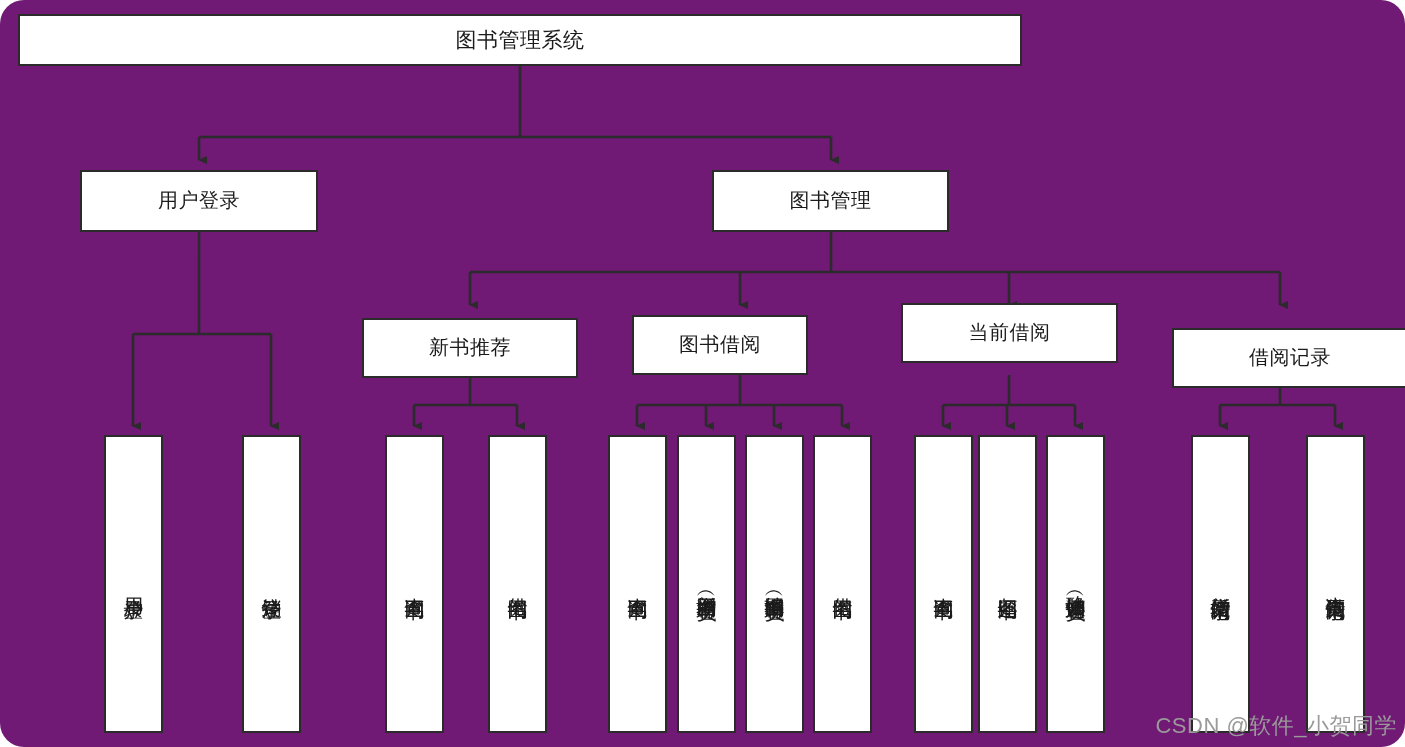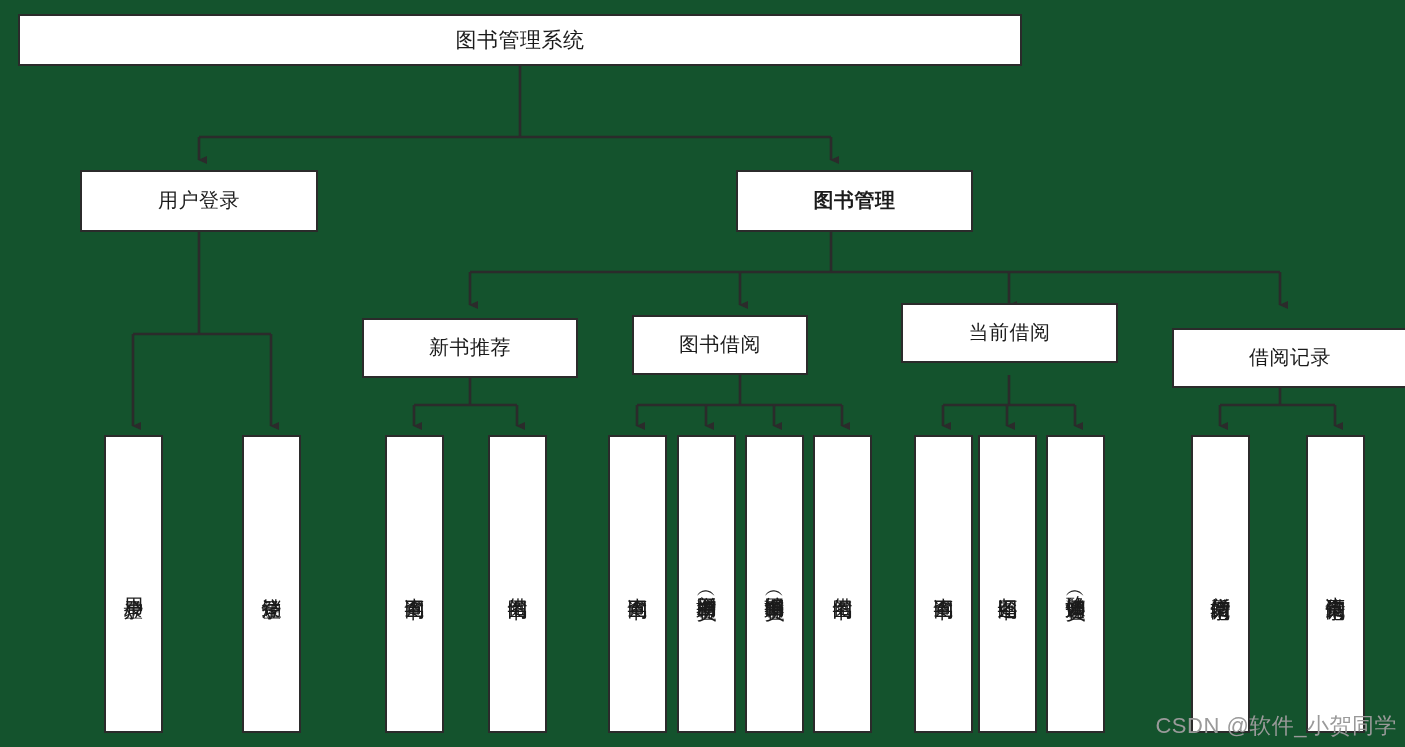--- a/index.html
+++ b/index.html
@@ -8,22 +8,23 @@
     padding: 0;
     background: #ffffff;
   }
   body {
     font-family: "Liberation Sans", "DejaVu Sans", sans-serif;
   }
   #diagram-root {
     position: relative;
     width: 1405px;
     height: 747px;
-    background: #14532d;
+    background: #701a75;
     overflow: hidden;
+    border-radius: 24px;
   }
   #diagram-svg {
     position: absolute;
     left: 0;
     top: 0;
     width: 1405px;
     height: 747px;
   }
   .node {
     position: absolute;
@@ -128,21 +129,21 @@
     </g>
   </svg>
 
   <div class="node node-root" style="left:18px; top:14px; width:1004px; height:52px;">
     <span class="label">图书管理系统</span>
   </div>
 
   <div class="node node-l2" style="left:80px; top:170px; width:238px; height:62px;">
     <span class="label">用户登录</span>
   </div>
-  <div class="node node-l2" style="left:736px; top:170px; width:237px; height:62px;font-weight:bold;">
+  <div class="node node-l2" style="left:712px; top:170px; width:237px; height:62px;">
     <span class="label">图书管理</span>
   </div>
 
   <div class="node node-l3" style="left:362px; top:318px; width:216px; height:60px;">
     <span class="label">新书推荐</span>
   </div>
   <div class="node node-l3" style="left:632px; top:315px; width:176px; height:60px;">
     <span class="label">图书借阅</span>
   </div>
   <div class="node node-l3" style="left:901px; top:303px; width:217px; height:60px;">

